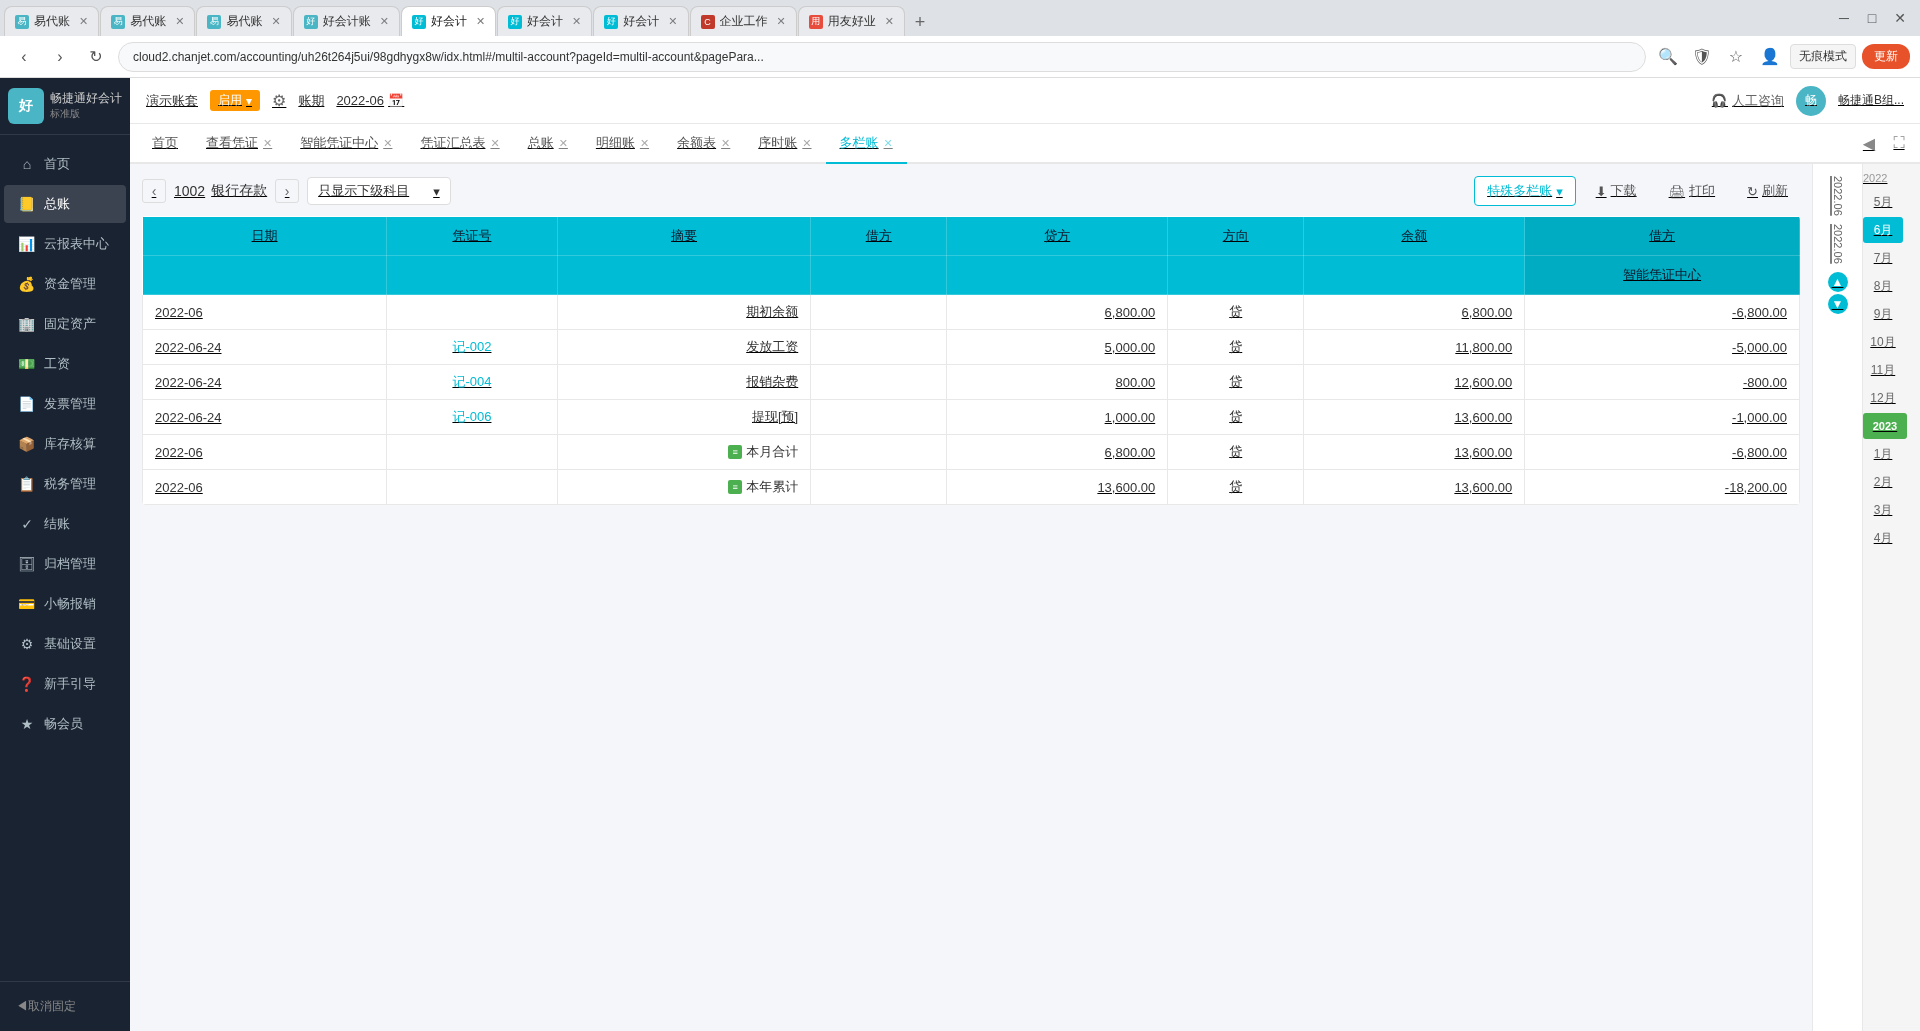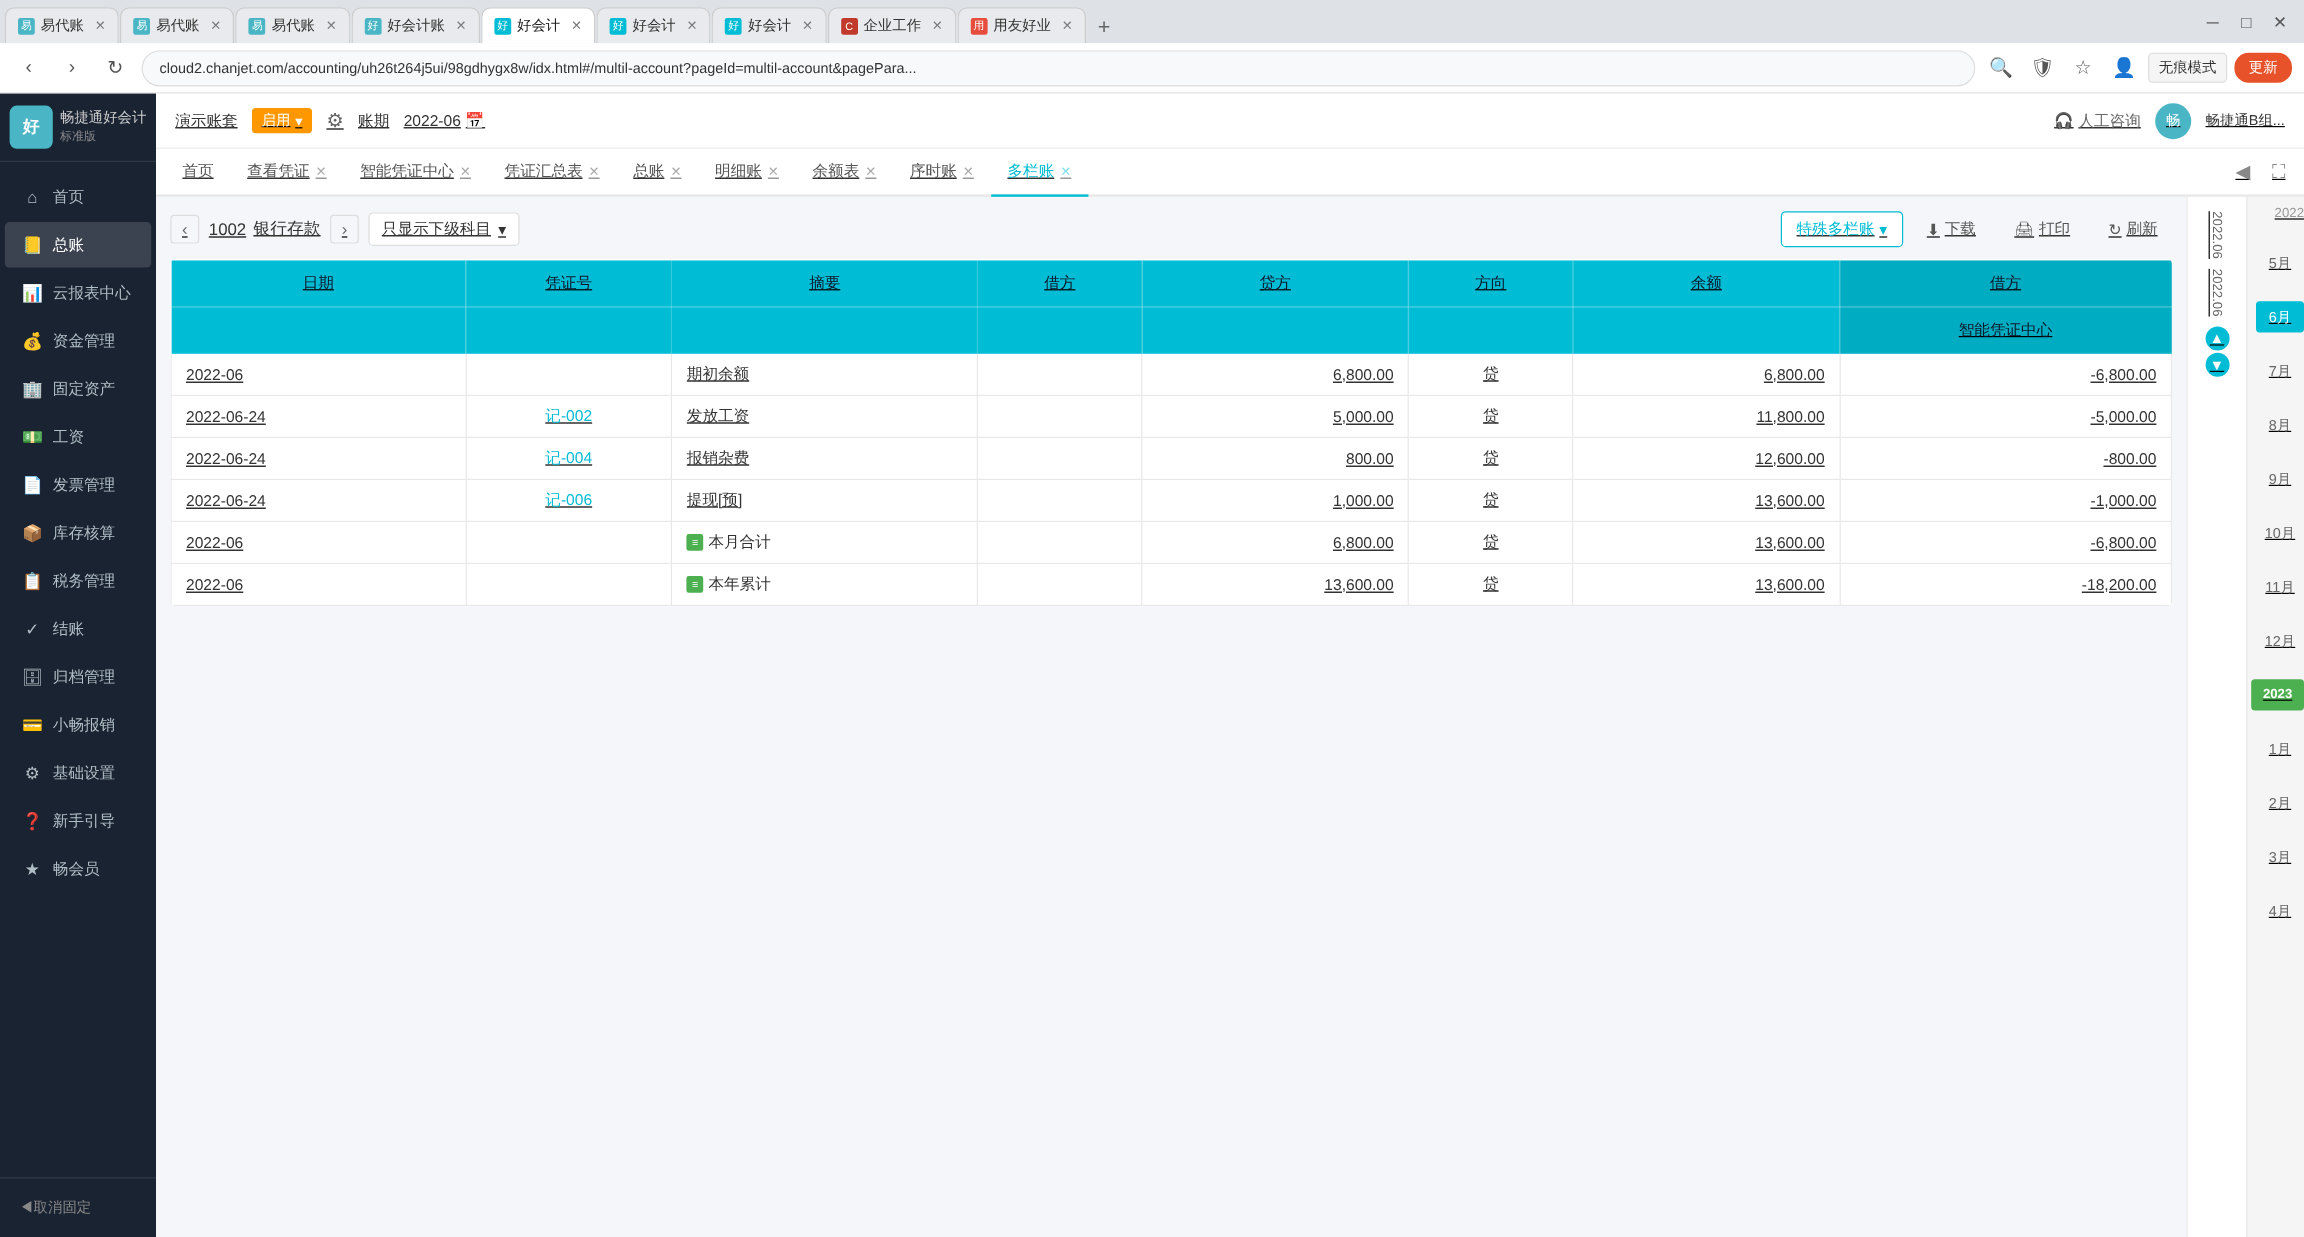--- a/index.html
+++ b/index.html
@@ -69,43 +69,43 @@
     
     .ledger-area { flex: 1; padding: 12px; overflow: auto; }
 
     
     .ledger-header { display: flex; align-items: center; justify-content: space-between; margin-bottom: 10px; }
     .ledger-nav { display: flex; align-items: center; gap: 8px; }
     .nav-arrow { width: 24px; height: 24px; display: flex; align-items: center; justify-content: center; cursor: pointer; color: #666; font-size: 14px; border: 1px solid #ddd; border-radius: 3px; }
     .account-selector { display: flex; align-items: center; gap: 6px; font-size: 14px; font-weight: 500; color: #333; }
     .account-code { color: #333; }
     .account-name { color: #333; }
-    .filter-select { display: flex; align-items: center; gap: 6px; padding: 4px 10px; border: 1px solid #ddd; border-radius: 4px; cursor: pointer; font-size: 13px; color: #333; background: #fff; }
+    .filter-select { display: flex; align-items: center; gap: 24px; padding: 4px 10px; border: 1px solid #ddd; border-radius: 4px; cursor: pointer; font-size: 13px; color: #333; background: #fff; }
     .ledger-actions { display: flex; align-items: center; gap: 8px; margin-left: 47px; }
     .btn-special { border: 1px solid #00bcd4; color: #00bcd4; padding: 5px 12px; border-radius: 4px; background: #fff; cursor: pointer; font-size: 13px; display: flex; align-items: center; gap: 4px; }
     .btn-action { padding: 5px 12px; color: #555; cursor: pointer; font-size: 13px; display: flex; align-items: center; gap: 4px; }
 
     
     .ledger-table { width: 100%; border-collapse: collapse; background: #fff; border-radius: 4px; overflow: hidden; }
     .ledger-table th { background: #00bcd4; color: #0f172a; padding: 10px 12px; text-align: center; font-size: 13px; font-weight: 500; border: 1px solid rgba(255,255,255,0.2); }
     .ledger-table td { padding: 8px 12px; border: 1px solid #e8e8e8; font-size: 13px; color: #333; text-align: center; background: #fff; }
     .ledger-table td.number { text-align: right; }
     .ledger-table td.date-col { text-align: left; }
-    .ledger-table td.desc-col { text-align: left; }
+    .ledger-table td.desc-col { text-align: right; }
     .ledger-table td.voucher-link { color: #00bcd4; cursor: pointer; }
     .ledger-table th.extra-col { background: #00acc1; }
     .summary-tag { display: inline-flex; align-items: center; gap: 4px; }
     .summary-icon { width: 14px; height: 14px; background: #4caf50; border-radius: 2px; display: inline-flex; align-items: center; justify-content: center; color: #fff; font-size: 9px; flex-shrink: 0; }
 
     
     .right-panel { width: 50px; background: #fff; border-left: 1px solid #e8e8e8; display: flex; flex-direction: column; align-items: center; padding-top: 8px; overflow: hidden; flex-shrink: 0; }
     .panel-arrow { width: 22px; height: 22px; display: flex; align-items: center; justify-content: center; cursor: pointer; color: #666; border-radius: 3px; }
 
     
-    .month-panel { width: 48px; background: #f5f5f5; border-left: 1px solid #e8e8e8; display: flex; flex-direction: column; align-items: flex-end; overflow-y: auto; flex-shrink: 0; padding: 4px 0; gap: 17px; }
+    .month-panel { width: 58px; background: #f5f5f5; border-left: 1px solid #e8e8e8; display: flex; flex-direction: column; align-items: flex-start; overflow-y: auto; flex-shrink: 0; padding: 4px 0; }
     .month-item { width: 40px; height: 26px; display: flex; align-items: center; justify-content: center; font-size: 12px; color: #666; cursor: pointer; border-radius: 3px; margin: 1px 0; }
     .month-item.active { background: #00bcd4; color: #fff; border-radius: 3px; }
     .month-item.current-year { background: #4caf50; color: #fff; border-radius: 3px; font-size: 11px; font-weight: bold; width: 44px; }
     .year-label { font-size: 11px; color: #999; text-align: center; padding: 4px 0; }
 
     
     ::-webkit-scrollbar { width: 6px; height: 6px; }
     ::-webkit-scrollbar-track { background: #f0f0f0; }
     ::-webkit-scrollbar-thumb { background: #ccc; border-radius: 3px; }
   </style>

